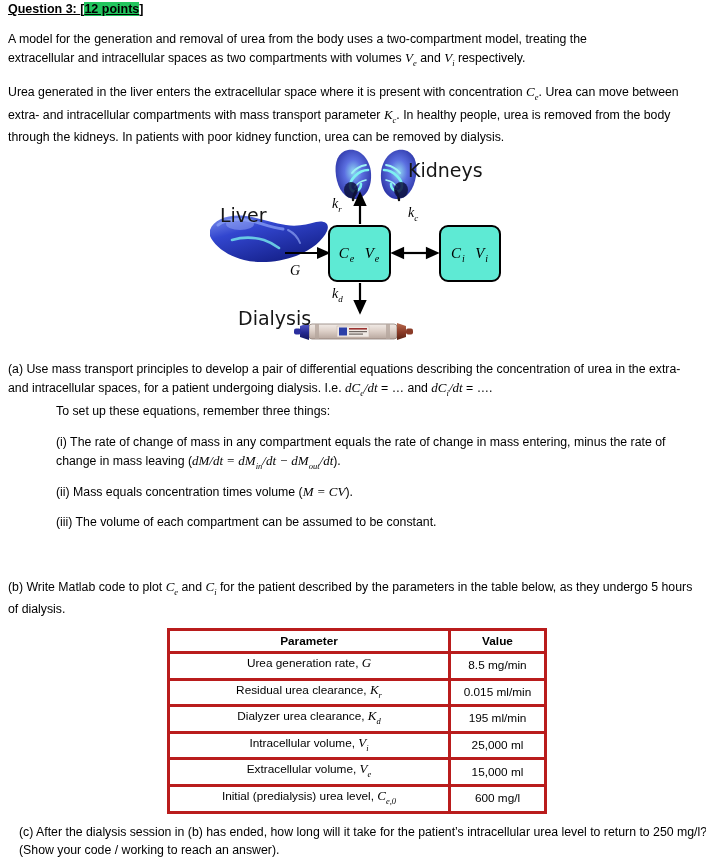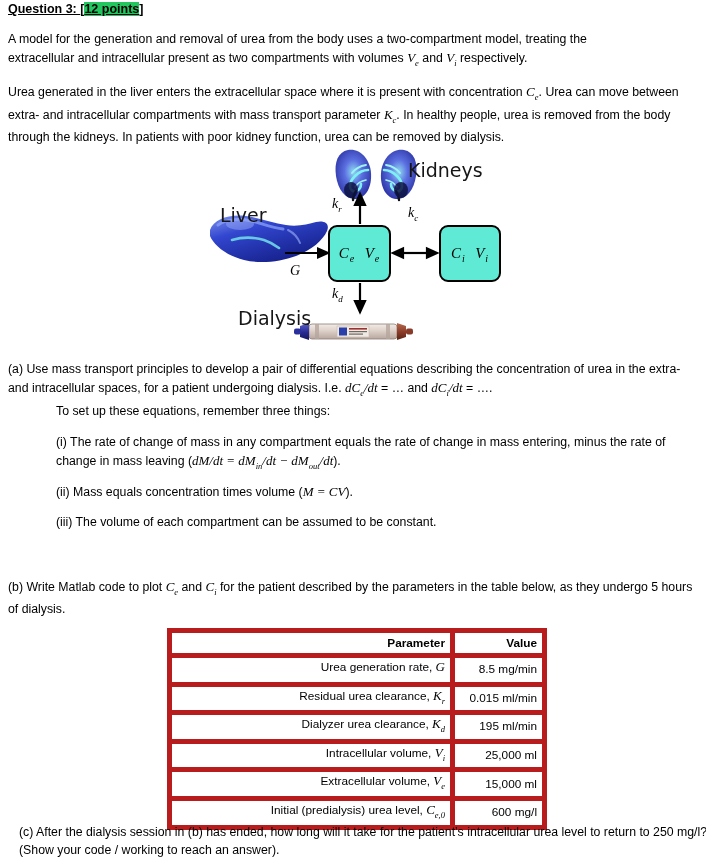--- a/index.html
+++ b/index.html
@@ -128,23 +128,23 @@
   
   .ptable {
     position: absolute;
     left: 167px;
     top: 628px;
     width: 380px;
     border-collapse: collapse;
     font-size: 11.8px;
   }
   .ptable td, .ptable th {
-    border: 5px solid #b91c1c;
+    border: 3px solid #b91c1c;
     padding: 2px 5px 3px 5px;
-    text-align: right;
+    text-align: center;
     font-weight: normal;
     line-height: 14px;
     height: 15px;
   }
   .ptable th {
     font-weight: bold;
   }
   .ptable td:first-child, .ptable th:first-child { width: 268px; }
   .ptable .sym {
     font-family: "Liberation Serif", serif;
@@ -156,21 +156,21 @@
 </head>
 <body>
 
 <div class="page">
 
   <div class="qheader">
     <span class="qtitle">Question 3: </span><span class="qbracket">[</span><span class="qpoints">12 points</span><span class="qbracket">]</span>
   </div>
 
   <div class="para" id="p-intro">
-    <span>A model for the generation and removal of urea from the body uses a two-compartment model, treating the extracellular and intracellular present as two compartments with volumes </span><span class="mi"><span>V</span><sub>e</sub></span><span> and </span><span class="mi"><span>V</span><sub>i</sub></span><span> respectively.</span>
+    <span>A model for the generation and removal of urea from the body uses a two-compartment model, treating the extracellular and intracellular spaces as two compartments with volumes </span><span class="mi"><span>V</span><sub>e</sub></span><span> and </span><span class="mi"><span>V</span><sub>i</sub></span><span> respectively.</span>
   </div>
 
   <div class="para" id="p-urea">
     <span>Urea generated in the liver enters the extracellular space where it is present with concentration </span><span class="mi"><span>C</span><sub>e</sub></span><span>.  Urea can move between extra- and intracellular compartments with mass transport parameter </span><span class="mi"><span>K</span><sub>c</sub></span><span>.  In healthy people, urea is removed from the body through the kidneys.  In patients with poor kidney function, urea can be removed by dialysis.</span>
   </div>
 
   <div class="diagram">
 
     <svg class="diagsvg" width="350" height="216" viewBox="0 0 350 216">
       <defs>

